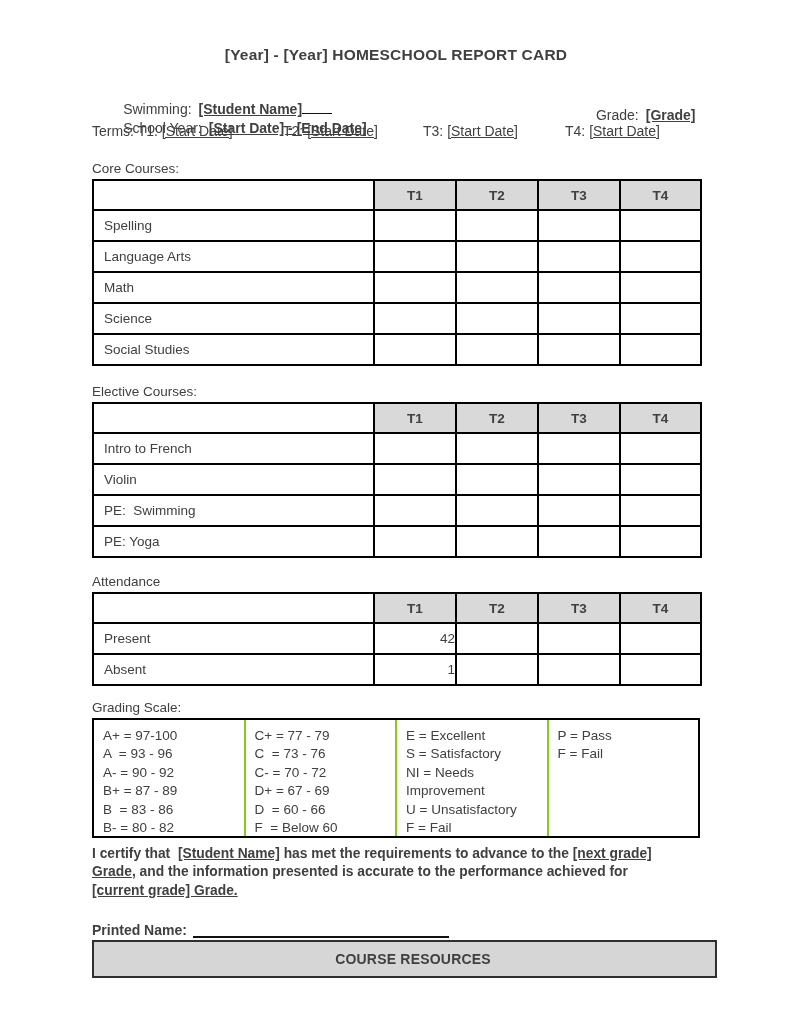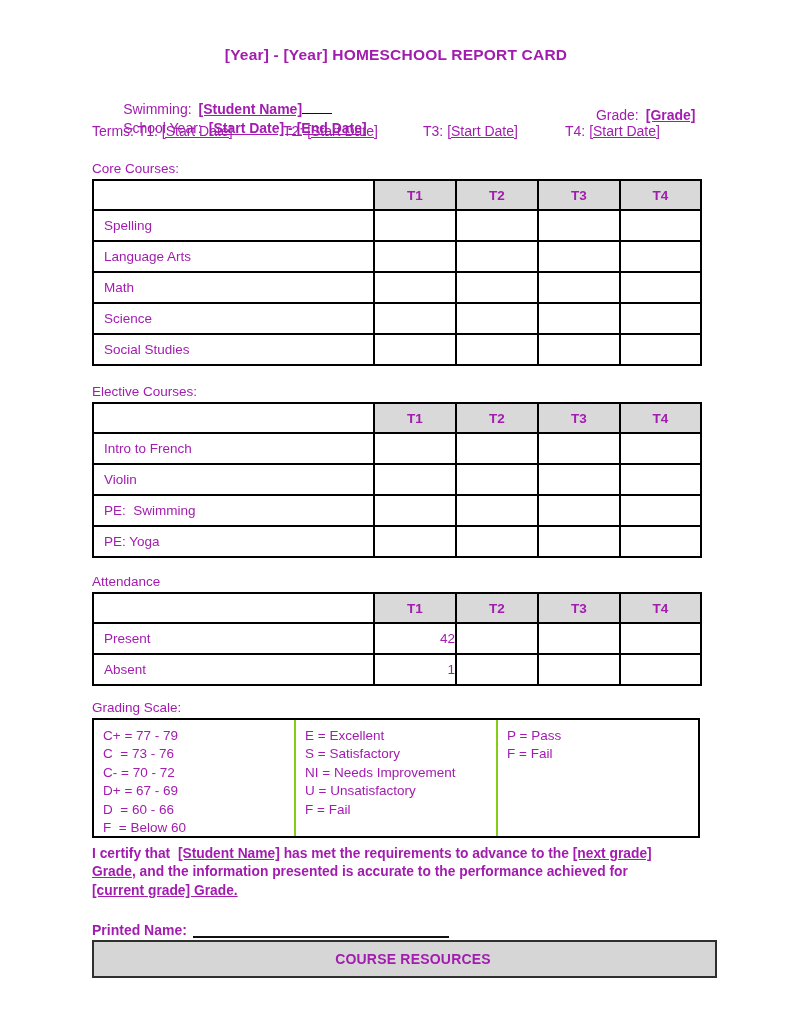--- a/index.html
+++ b/index.html
@@ -1,18 +1,18 @@
 <!DOCTYPE html>
 <html><head>
 <meta charset="utf-8">
 <style>
   html,body{margin:0;padding:0;background:#ffffff;}
   .page{
     position:relative;width:791px;height:1016px;background:#ffffff;
-    font-family:"Liberation Sans","DejaVu Sans",sans-serif;color:#a21caf;
+    font-family:"Liberation Sans","DejaVu Sans",sans-serif;color:#404040;
     overflow:hidden;
   }
   .content{padding:0 91px 0 92px;}
   .title{margin-top:46px;text-align:center;font-weight:bold;font-size:15.5px;letter-spacing:.2px;}
   .info{margin-top:21px;font-size:14px;}
   .line{position:relative;height:19px;white-space:pre;}
   .b{font-weight:bold;}
   .u{text-decoration:underline;}
   .pad-l{margin-left:7px;}
   .blank-ext{display:inline-block;width:30px;height:12px;border-bottom:1.5px solid #111;}
@@ -218,20 +218,28 @@
             <td class="val"></td>
             <td class="val"></td>
             <td class="val"></td>
           </tr>
         </tbody>
       </table>
 
     <div class="section-label lbl-grading">Grading Scale:</div>
     <div class="gbox">
       <div class="gcol">
+          <div>A+ = 97-100</div>
+          <div>A  = 93 - 96</div>
+          <div>A- = 90 - 92</div>
+          <div>B+ = 87 - 89</div>
+          <div>B  = 83 - 86</div>
+          <div>B- = 80 - 82</div>
+        </div>
+      <div class="gcol">
           <div>C+ = 77 - 79</div>
           <div>C  = 73 - 76</div>
           <div>C- = 70 - 72</div>
           <div>D+ = 67 - 69</div>
           <div>D  = 60 - 66</div>
           <div>F  = Below 60</div>
         </div>
       <div class="gcol">
           <div>E = Excellent</div>
           <div>S = Satisfactory</div>

